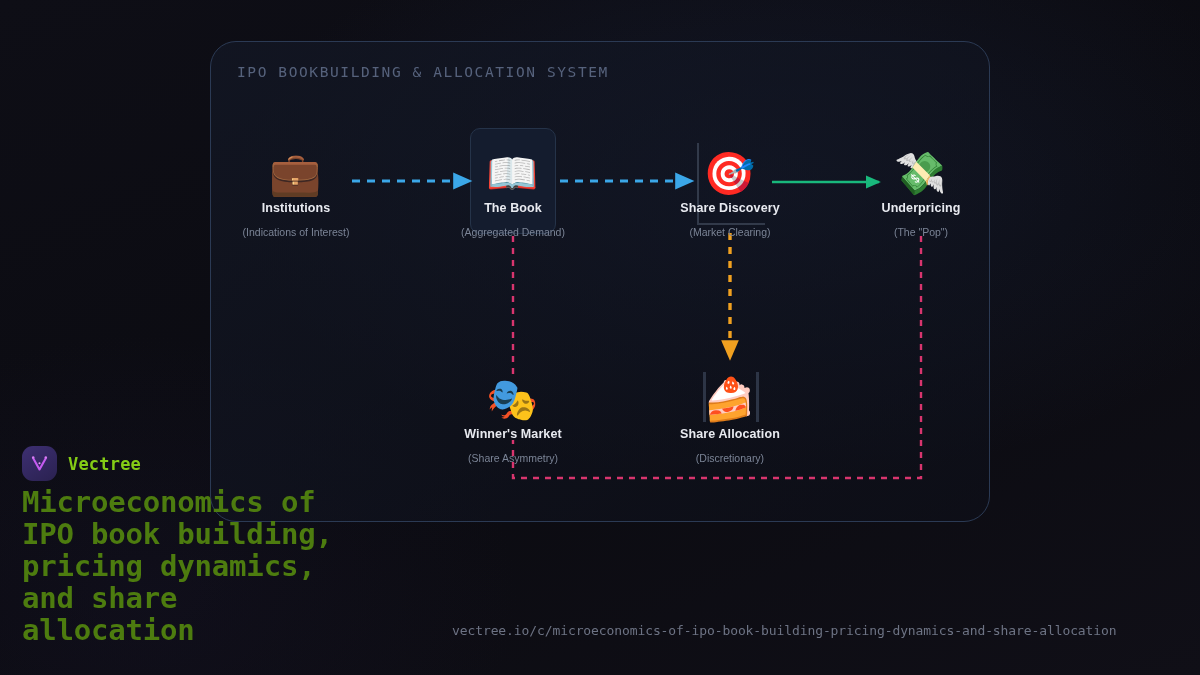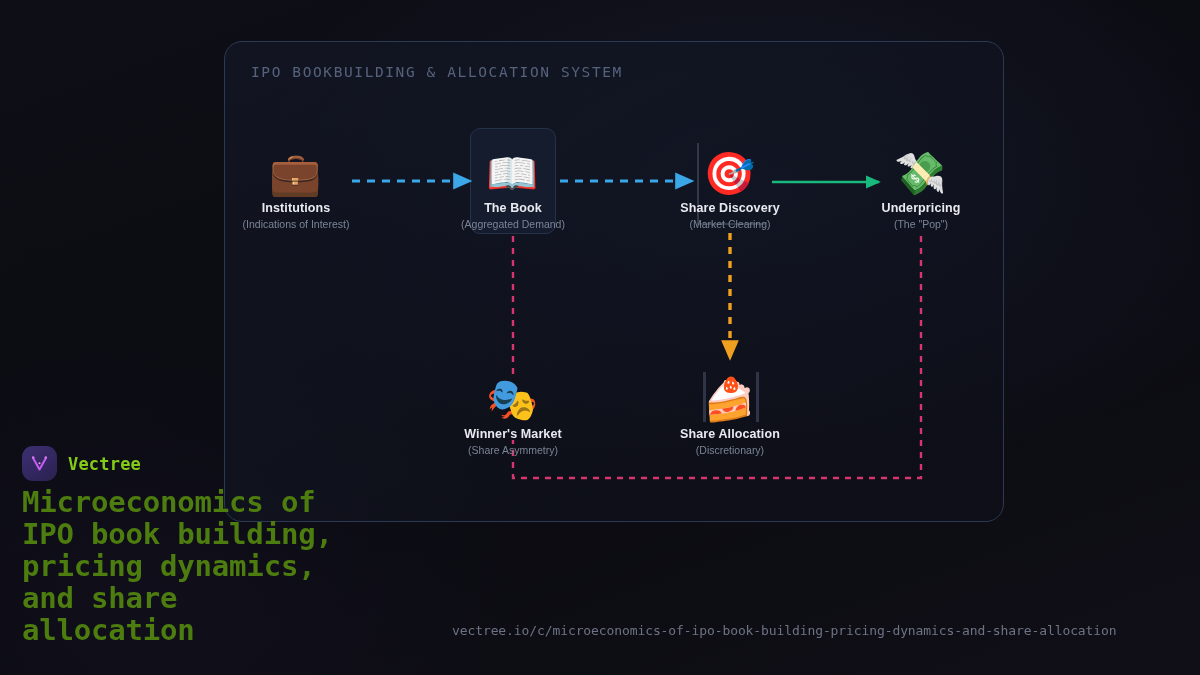--- a/index.html
+++ b/index.html
@@ -22,26 +22,26 @@
     inset: 0;
     background:
       radial-gradient(760px 420px at 64% 28%, rgba(30,42,72,0.38) 0%, rgba(13,13,20,0) 70%),
       radial-gradient(520px 360px at 12% 88%, rgba(26,22,48,0.30) 0%, rgba(13,13,20,0) 72%),
       linear-gradient(160deg, #0e0e16 0%, #0b0b11 55%, #100f17 100%);
   }
 
   
   #diagram-panel {
     position: absolute;
-    left: 224px;
+    left: 210px;
     top: 41px;
     width: 780px;
     height: 481px;
     border: 1px solid #2b3a54;
-    border-radius: 18px;
+    border-radius: 26px;
     background: linear-gradient(150deg, rgba(19,24,38,0.72) 0%, rgba(13,15,25,0.55) 100%);
   }
 
   #panel-title {
     position: absolute;
     left: 26px;
     top: 22px;
     font-family: "DejaVu Sans Mono", monospace;
     font-size: 14.5px;
     letter-spacing: 1.6px;
@@ -77,21 +77,21 @@
   .node-label {
     display: block;
     margin-top: 1px;
     font-size: 12.5px;
     font-weight: bold;
     color: #e8eaf0;
     letter-spacing: 0.1px;
   }
   .node-sub {
     display: block;
-    margin-top: 3px;
+    margin-top: 11px;
     font-size: 10.5px;
     color: #7b8496;
   }
 
   
   #node-book-card {
     position: absolute;
     left: 470px;
     top: 128px;
     width: 86px;

